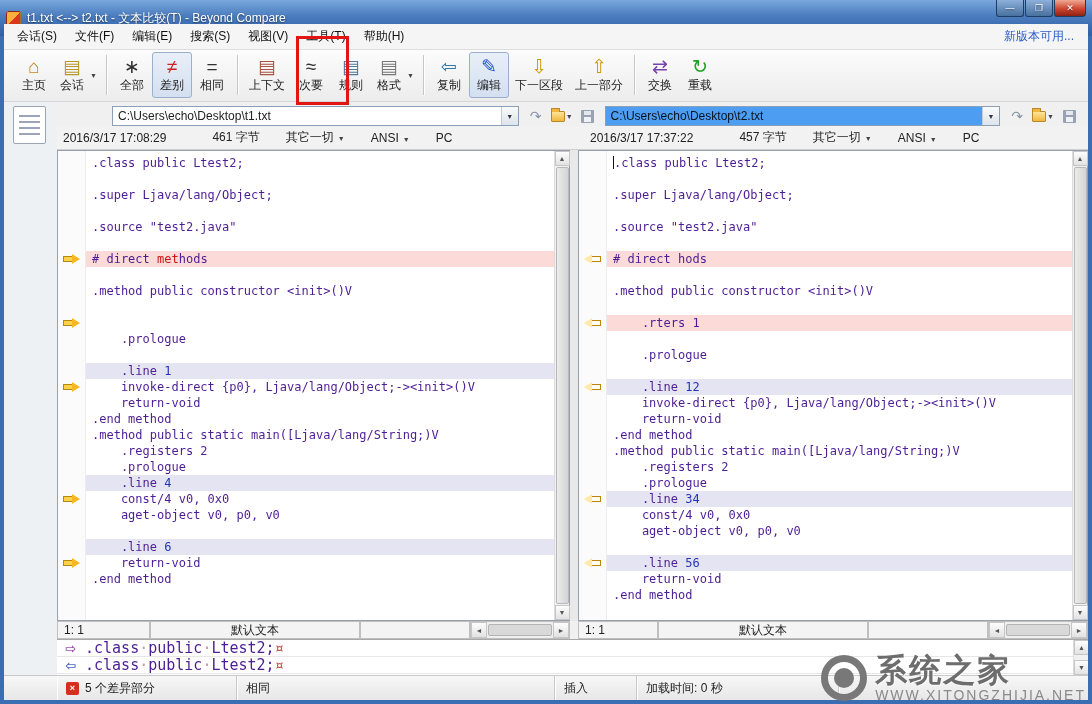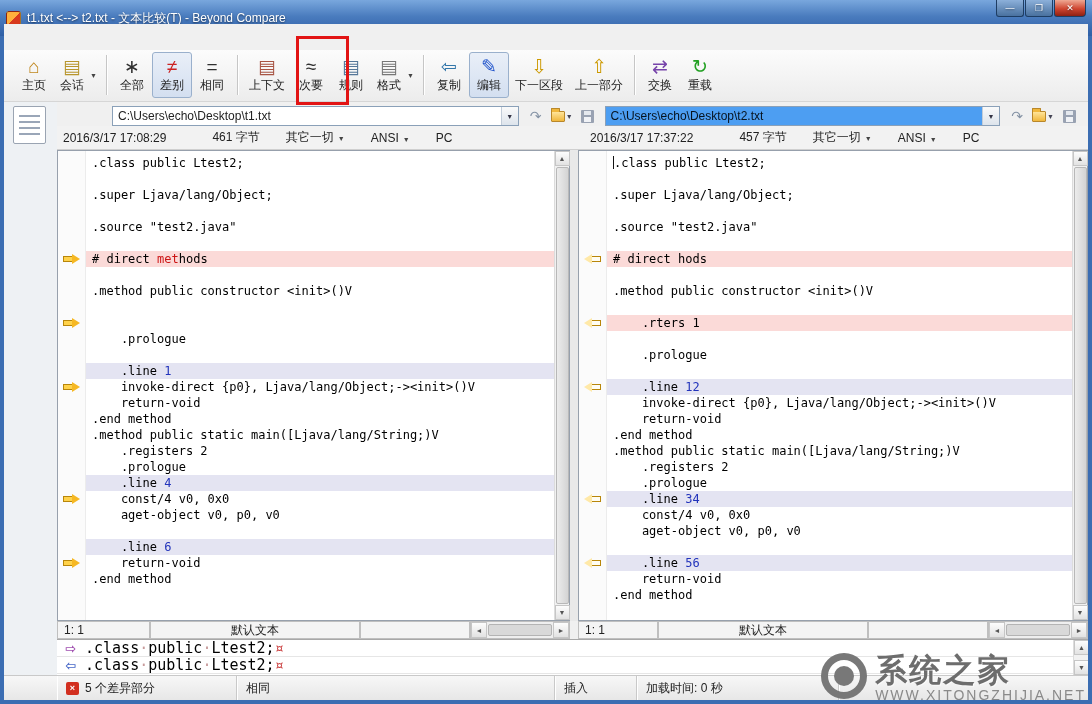--- a/index.html
+++ b/index.html
@@ -83,21 +83,21 @@
   .marker-arrow{position:relative;display:inline-block;width:17px;height:10px}
   .marker-arrow.dir-left{transform:scaleX(-1)}
   .marker-arrow .shaft{position:absolute;left:0;top:2px;width:9px;height:6px;background:#ffd24a;border:1px solid #b8860a;border-right:none}
   .marker-arrow .head{position:absolute;right:0;top:0;width:0;height:0;border-left:8px solid #f6b823;border-top:5px solid transparent;border-bottom:5px solid transparent}
   .marker-arrow.hollow .shaft{background:#fffdf2}
   .marker-arrow.hollow .head{border-left-color:#ffe9a8}
   .code{flex:1;padding-top:4px;font-family:"DejaVu Sans Mono","Liberation Mono",monospace;font-size:12px;overflow:hidden}
   .code-row{height:16px;line-height:16px;white-space:pre;padding-left:6px}
   .code-row.hl-imp{background:#fbdad8}
   .code-row.hl-min{background:#e4e4f2}
-  .t-k{color:#000000}
+  .t-k{color:#4c1d95}
   .t-r{color:#cc1515}
   .t-b{color:#2233bb}
   .t-ws{color:#c79a9a}
   .t-eol{color:#cc4444}
   .caret{display:inline-block;width:1px;height:13px;background:#111;vertical-align:-2px}
   .vscroll{width:15px;flex:0 0 15px;background:#f1f1f1;border-left:1px solid #dcdcdc;display:flex;flex-direction:column;align-items:center}
   .sbtn{width:15px;height:15px;flex:0 0 15px;display:flex;align-items:center;justify-content:center;font-size:7px;color:#555;
     background:linear-gradient(#fdfdfd,#e2e2e2);border:1px solid #c6c6c6}
   .vthumb{flex:1;width:13px;margin:1px 0;background:linear-gradient(90deg,#ececec,#d4d4d4);border:1px solid #b8b8b8;border-radius:2px}
 
@@ -129,41 +129,53 @@
   .sb-panel{height:25px;display:flex;align-items:center;padding:0 9px;border-right:1px solid #c9c9c9;box-shadow:inset 1px 0 0 #fff;white-space:nowrap}
   .sb-p1{width:180px;flex:0 0 180px}
   .sb-p2{width:318px;flex:0 0 318px}
   .sb-p3{width:82px;flex:0 0 82px}
   .sb-p4{width:202px;flex:0 0 202px}
   .sb-rest{flex:1;border-right:none}
   .diff-icon{width:13px;height:13px;flex:0 0 13px;background:#d22f1f;border-radius:2px;color:#fff;font-size:9px;font-weight:bold;
     display:flex;align-items:center;justify-content:center;margin-right:6px}
 
   
-  .watermark{position:absolute;right:6px;bottom:1px;display:flex;align-items:flex-start;z-index:80;pointer-events:none}
+  .watermark{position:absolute;right:6px;bottom:1px;display:flex;align-items:center;z-index:80;pointer-events:none}
   .wm-logo{width:46px;height:46px;border-radius:50%;border:7px solid #787878;position:relative;margin-right:8px}
   .wm-logo::after{content:"";position:absolute;inset:6px;border-radius:50%;background:#787878}
   .wm-name{font-size:32px;font-weight:bold;color:#6d6d6d;letter-spacing:2px;line-height:34px;text-shadow:1px 1px 0 rgba(255,255,255,.6)}
   .wm-url{font-size:14px;letter-spacing:2px;color:#8a8a8a;text-transform:uppercase}
 </style>
 </head>
 <body>
 
 <div class="titlebar">
   <span class="app-icon"></span>
   <span class="title-text">t1.txt &lt;--&gt; t2.txt - 文本比较(T) - Beyond Compare</span>
   <span class="win-controls">
     <span class="win-btn">—</span>
     <span class="win-btn">❐</span>
     <span class="win-btn close">✕</span>
   </span>
 </div>
 
 <div class="client">
 
+  <div class="menubar">
+    <span style="display:flex">
+        <span class="menu-item">会话(S)</span>
+        <span class="menu-item">文件(F)</span>
+        <span class="menu-item">编辑(E)</span>
+        <span class="menu-item">搜索(S)</span>
+        <span class="menu-item">视图(V)</span>
+        <span class="menu-item">工具(T)</span>
+        <span class="menu-item">帮助(H)</span>
+      </span>
+    <span class="update-link">新版本可用...</span>
+  </div>
 
   <div class="toolbar">
       <div class="tb-btn">
         <span class="tb-icon" style="color: rgb(192, 136, 32);">⌂</span>
         <span class="tb-label">主页</span>
       </div>
       <div class="tb-btn has-dd">
         <span class="tb-icon" style="color: rgb(184, 150, 46);">▤</span>
         <span class="tb-label">会话</span>
         <span class="tb-dd">▼</span>

